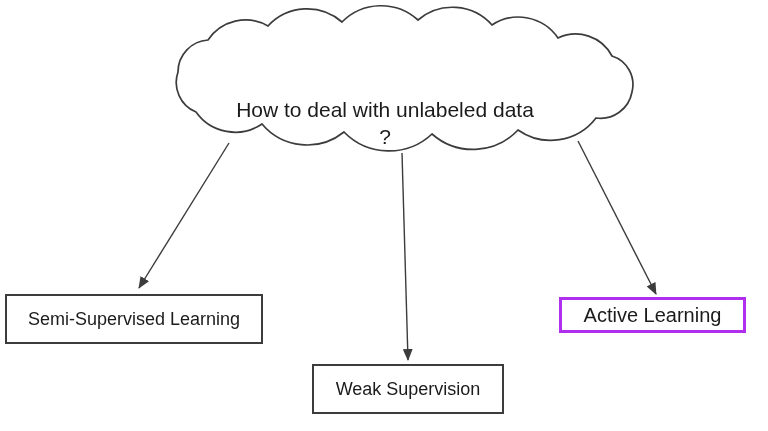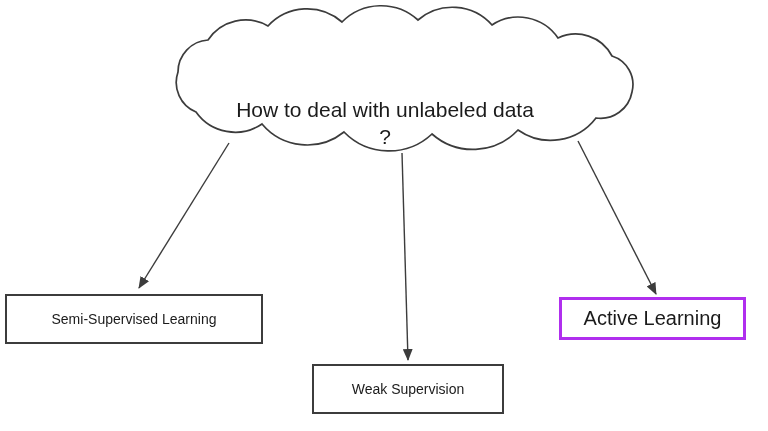--- a/index.html
+++ b/index.html
@@ -21,26 +21,26 @@
   .cloud-shape{fill:#ffffff;stroke:var(--outline);stroke-width:1.7;}
   .arrow{stroke:var(--outline);stroke-width:1.4;}
   .arrowhead{fill:var(--outline);}
   .cloud-text{
     position:absolute;left:235px;top:51px;width:300px;
     text-align:center;font-size:21px;line-height:27px;margin-top:45px;
   }
   .node{
     position:absolute;display:flex;align-items:center;justify-content:center;
     background:#ffffff;border:2px solid var(--outline);
-    font-size:14px;box-sizing:border-box;text-align:center;
+    font-size:18px;box-sizing:border-box;text-align:center;
   }
   .node-semi{left:5px;top:294px;width:258px;height:50px;}
   .node-weak{left:312px;top:364px;width:192px;height:50px;text-align:center;}
   .node-active{
-    left:559px;top:297px;width:187px;height:43px;
+    left:559px;top:297px;width:187px;height:36px;
     border:3px solid var(--highlight-border);font-size:20px;
   }
 </style>
 </head>
 <body>
 
 <div class="stage">
 
   <svg width="768" height="431" viewBox="0 0 768 431">
     <defs>

